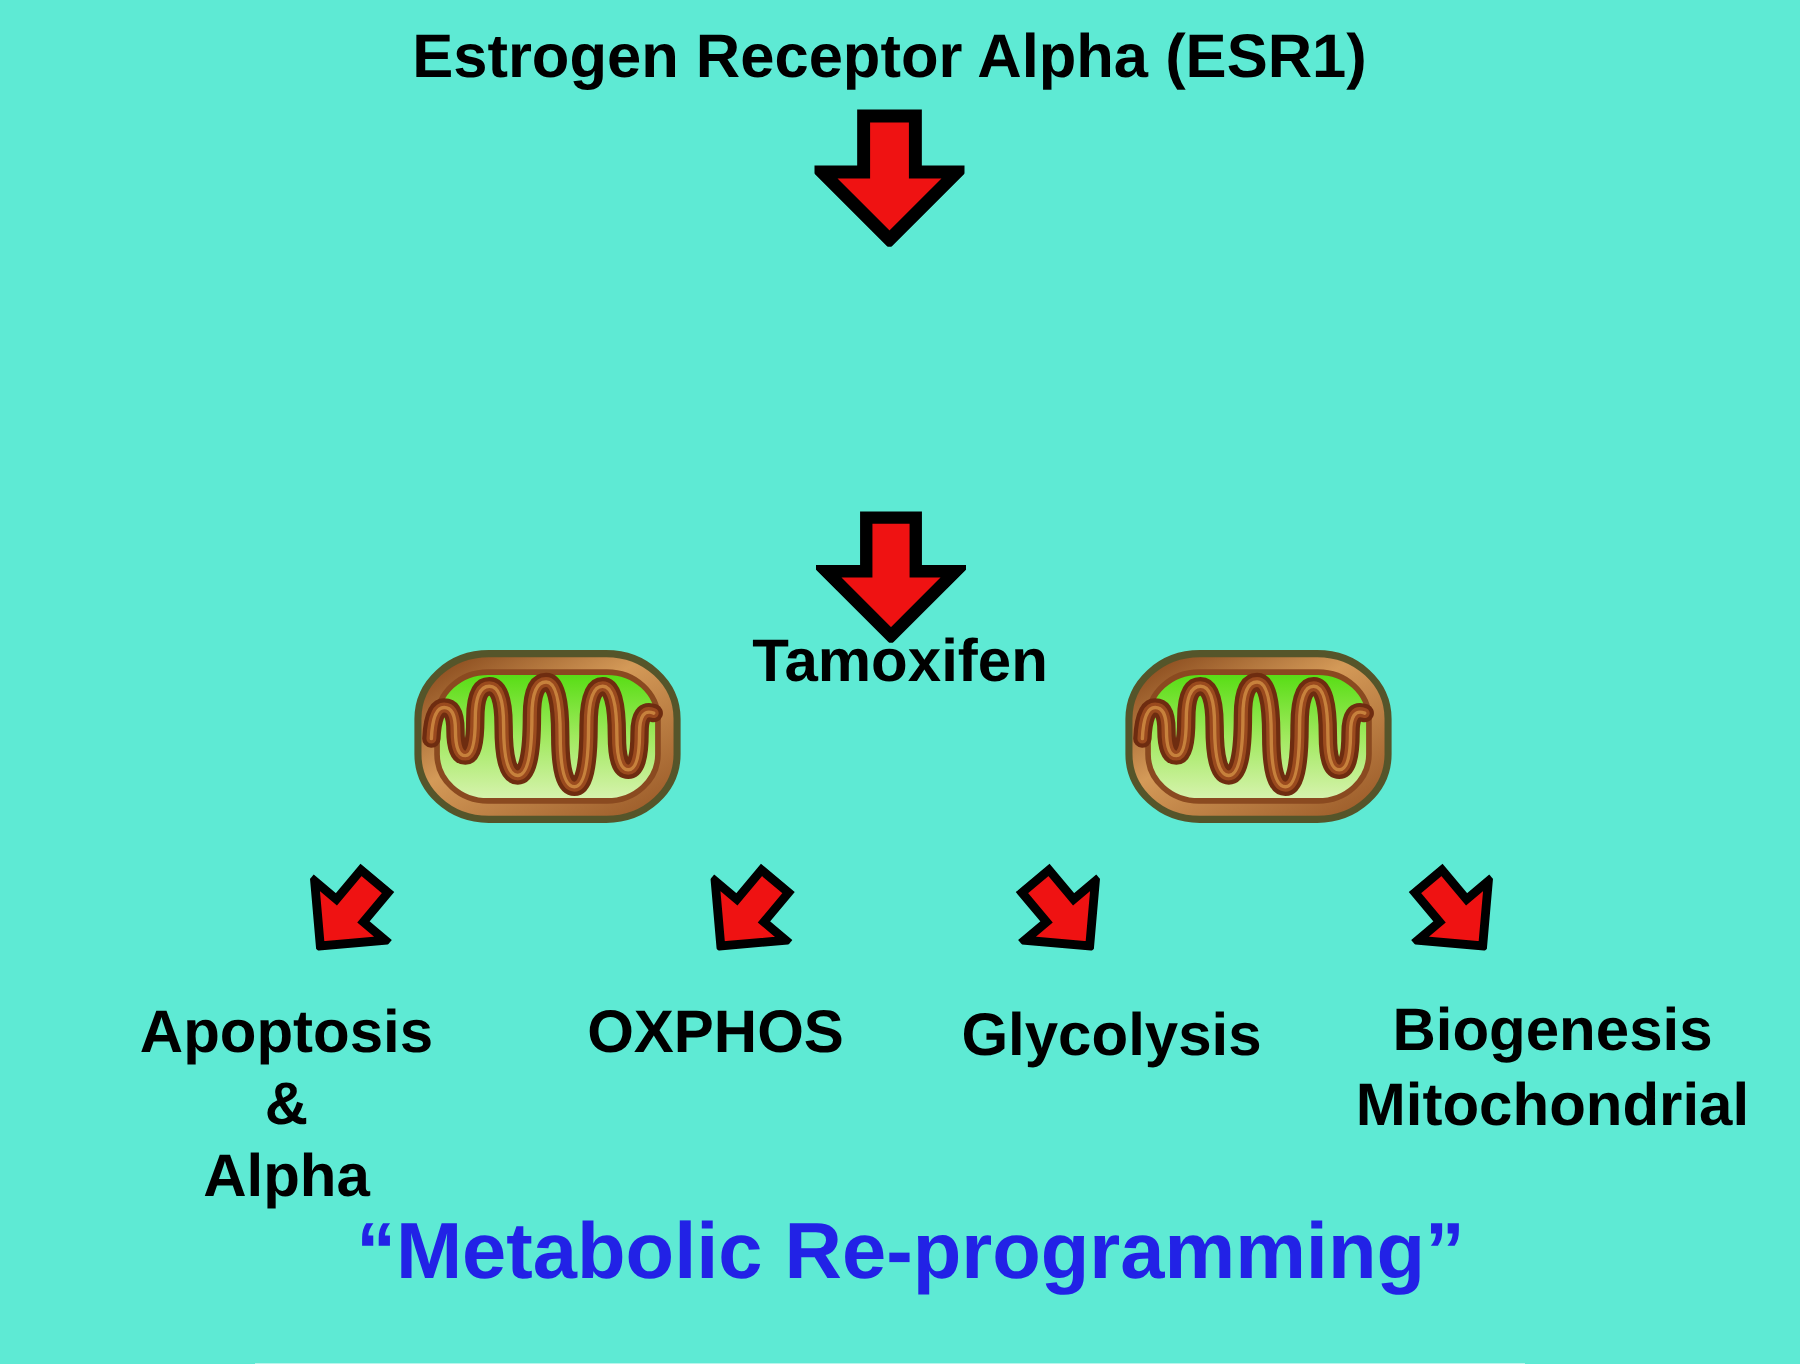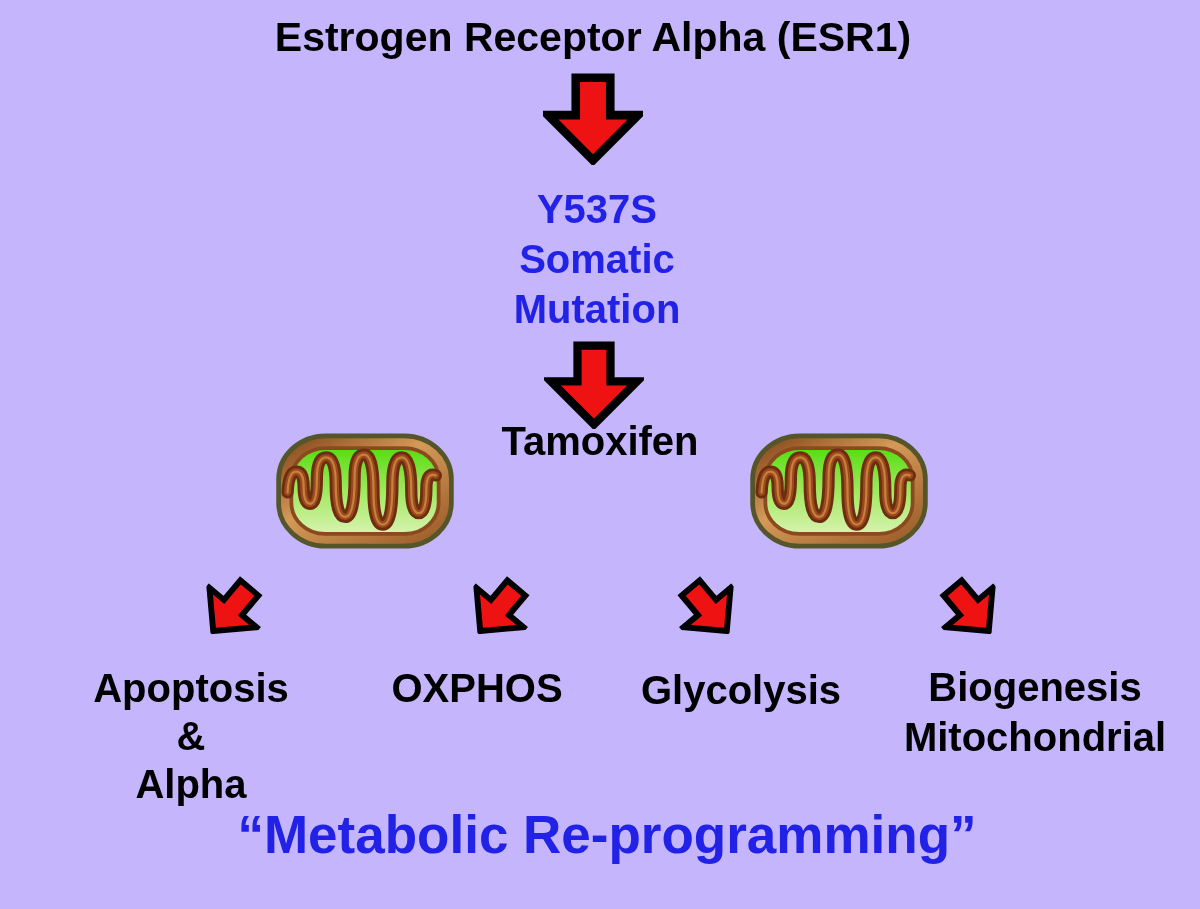--- a/index.html
+++ b/index.html
@@ -1,17 +1,17 @@
 <!DOCTYPE html>
 <html style="--text-black: #000000; --accent-blue: #2222e6; --arrow-red: #ef1212; --arrow-outline: #000000; --mito-outline: #55552a; --mito-membrane: #8a4a20; --mito-cristae: #9a4a1e; --mito-cristae-dark: #6e2c10; --mito-cristae-light: #cf8b42;"><head>
 <meta charset="utf-8">
 <style>
   html,body{margin:0;padding:0;background:#fff;}
   .canvas{
-    position:relative;width:1200px;height:909px;background:#c4b5fd;overflow:hidden;
+    position:relative;width:1200px;height:909px;background:#5eead4;overflow:hidden;
     font-family:"Liberation Sans",sans-serif;font-weight:700;
   }
   .txt{
     position:absolute;transform:translateX(-50%);text-align:center;
     white-space:nowrap;color:var(--text-black,#000);
   }
   .title{font-size:41px;line-height:1.1;}
   .blue{color:var(--accent-blue,#2222e6);}
   .mutation-block{font-size:40px;line-height:50px;top:184px;left:597px;}
   .center-node{font-size:40px;line-height:50px;top:416px;left:600px;}
@@ -57,25 +57,20 @@
   </svg>
 
   <div class="txt title" style="left:593px;top:15px;">Estrogen Receptor Alpha (ESR1)</div>
 
   <div class="arrow" style="left:593px;top:121px;">
     <svg width="100" height="92" viewBox="0 0 104 96">
       <polygon class="arrow-shape" points="34,5 70,5 70,44 99,44 52,91 5,44 34,44"></polygon>
     </svg>
   </div>
 
-  <div class="txt blue mutation-block">
-    <div>Y537S</div>
-    <div>Somatic</div>
-    <div>Mutation</div>
-  </div>
 
   <div class="arrow" style="left:594px;top:387px;">
     <svg width="100" height="88" viewBox="0 0 104 96">
       <polygon class="arrow-shape" points="34,5 70,5 70,44 99,44 52,91 5,44 34,44"></polygon>
     </svg>
   </div>
 
   <div class="mito" style="left:274px;top:432px;">
     <svg viewBox="0 0 190 125">
       <rect class="mito-outer" x="3.5" y="4" width="183" height="117" rx="50" ry="46"></rect>

